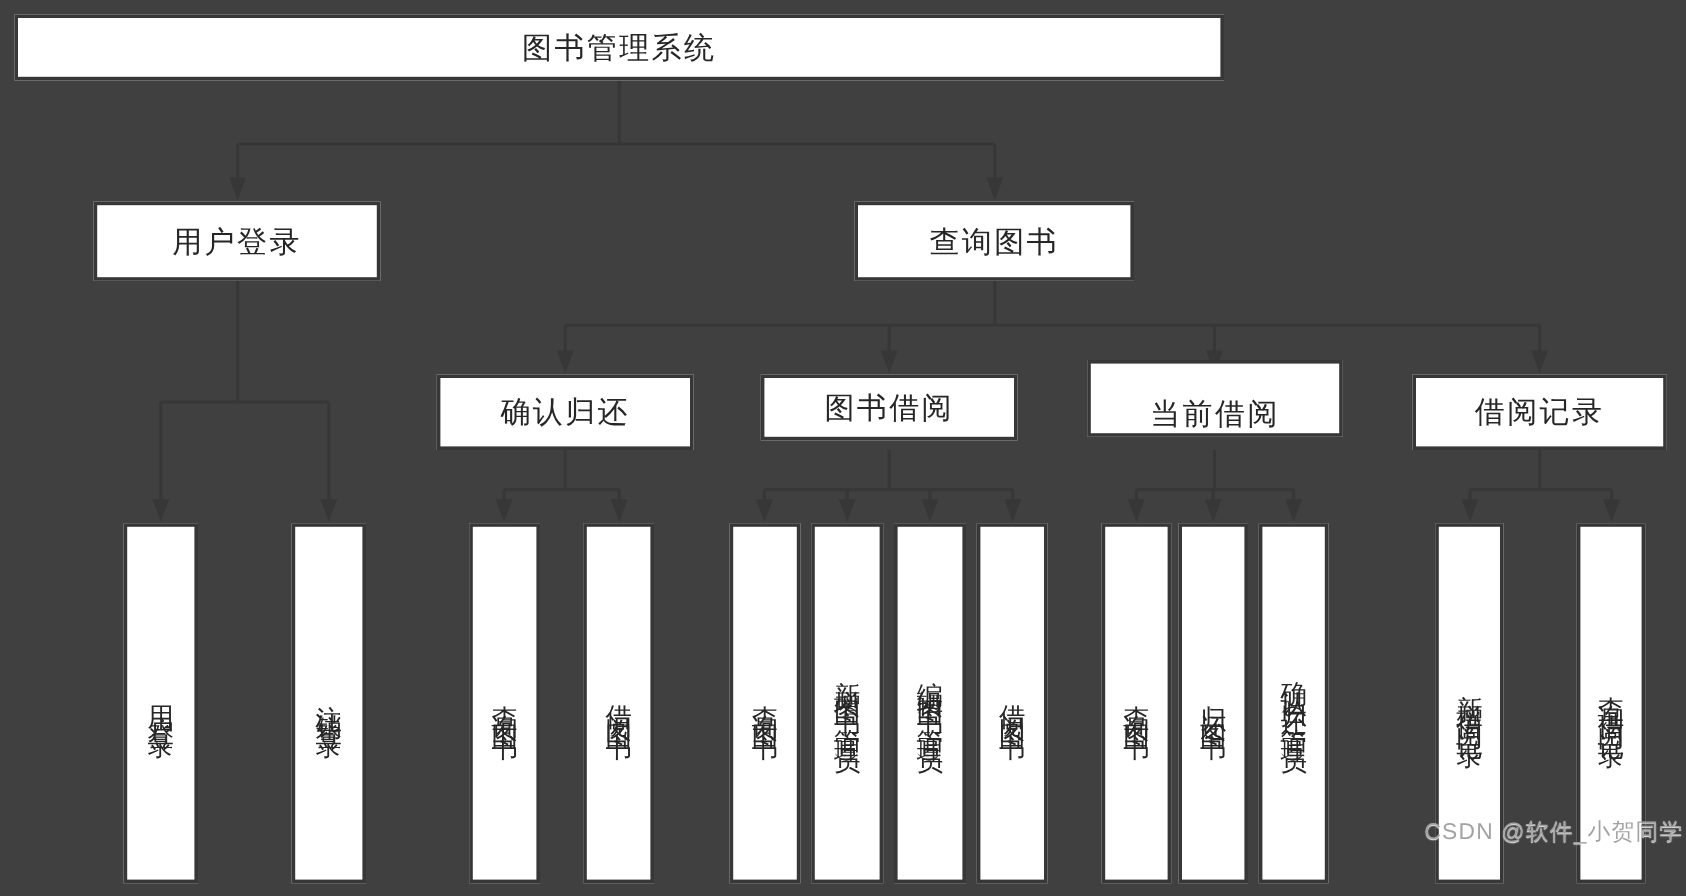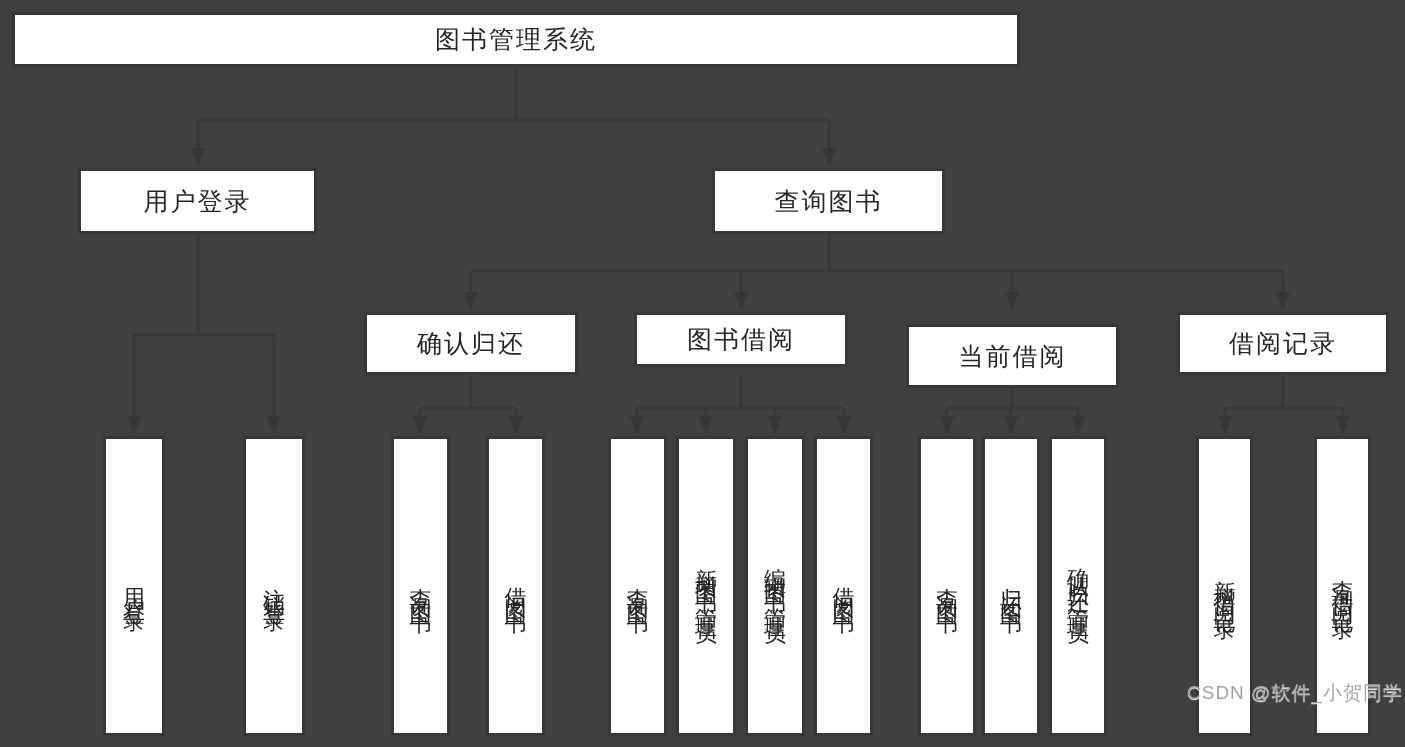--- a/index.html
+++ b/index.html
@@ -96,21 +96,21 @@
   <div class="node lvl" style="left:712px; top:168px; width:233px; height:66px;">
     <span>查询图书</span>
   </div>
 
   <div class="node lvl" style="left:364px; top:312px; width:214px; height:63px;">
     <span>确认归还</span>
   </div>
   <div class="node lvl" style="left:634px; top:312px; width:214px; height:55px;">
     <span>图书借阅</span>
   </div>
-  <div class="node lvl" style="left:906px; top:324px; width:213px; height:64px;">
+  <div class="node lvl" style="left:906px; top:300px; width:213px; height:64px;align-items:flex-end;">
     <span>当前借阅</span>
   </div>
   <div class="node lvl" style="left:1177px; top:312px; width:212px; height:63px;">
     <span>借阅记录</span>
   </div>
 
   <div class="node vert" style="left:103px; top:436px; width:62px; height:300px;">
     <span class="vtext">用户登录</span>
   </div>
   <div class="node vert" style="left:243px; top:436px; width:62px; height:300px;">

